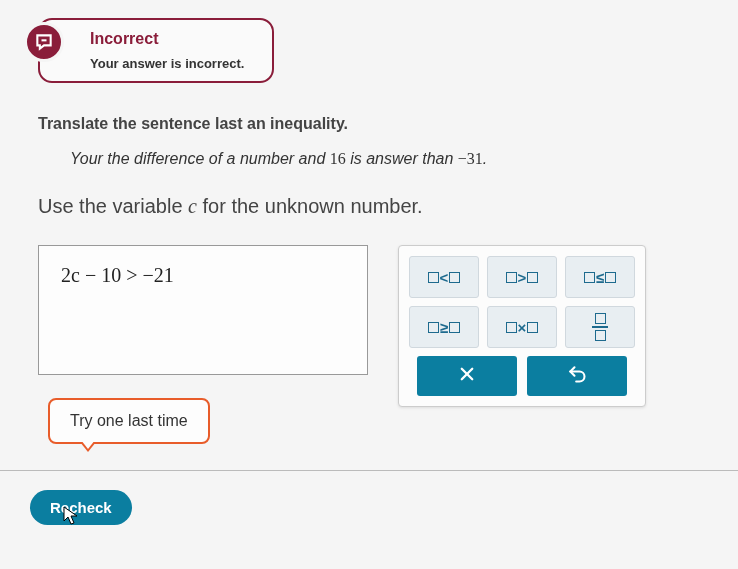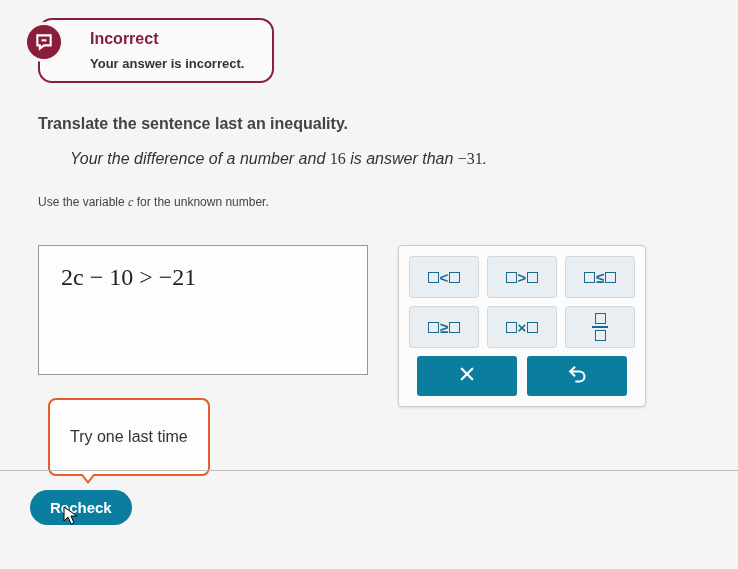--- a/index.html
+++ b/index.html
@@ -61,40 +61,40 @@
       left: 70px;
       font-size: 16px;
       font-style: italic;
       color: #333;
     }
     .prompt-sentence .num { font-style: normal; font-family: 'Times New Roman', serif; }
     .prompt-hint {
       position: absolute;
       top: 195px;
       left: 38px;
-      font-size: 12px;
+      font-size: 20px;
       color: #444;
     }
     .prompt-hint .var { font-style: italic; font-family: 'Times New Roman', serif; }
     .answer-row {
       position: absolute;
       top: 245px;
       left: 38px;
       display: flex;
       align-items: flex-start;
       gap: 30px;
     }
     .answer-box {
       width: 330px;
       height: 130px;
       border: 1px solid #999;
       background: #fdfdfd;
       padding: 18px 22px;
       font-family: 'Times New Roman', serif;
-      font-size: 24px;
+      font-size: 20px;
       color: #222;
     }
     .palette {
       border: 1px solid #ccc;
       border-radius: 4px;
       background: #fcfcfc;
       padding: 10px;
       box-shadow: 0 1px 3px rgba(0,0,0,0.1);
     }
     .pal-row {
@@ -154,21 +154,21 @@
       justify-content: center;
       cursor: pointer;
     }
     .try-box {
       position: absolute;
       top: 398px;
       left: 48px;
       border: 2px solid #e85c2a;
       border-radius: 8px;
       background: #fdfdfd;
-      padding: 28px 20px;
+      padding: 12px 20px;
       font-size: 16px;
       color: #333;
     }
     .try-box::after {
       content: '';
       position: absolute;
       bottom: -10px;
       left: 30px;
       width: 0; height: 0;
       border-left: 8px solid transparent;

